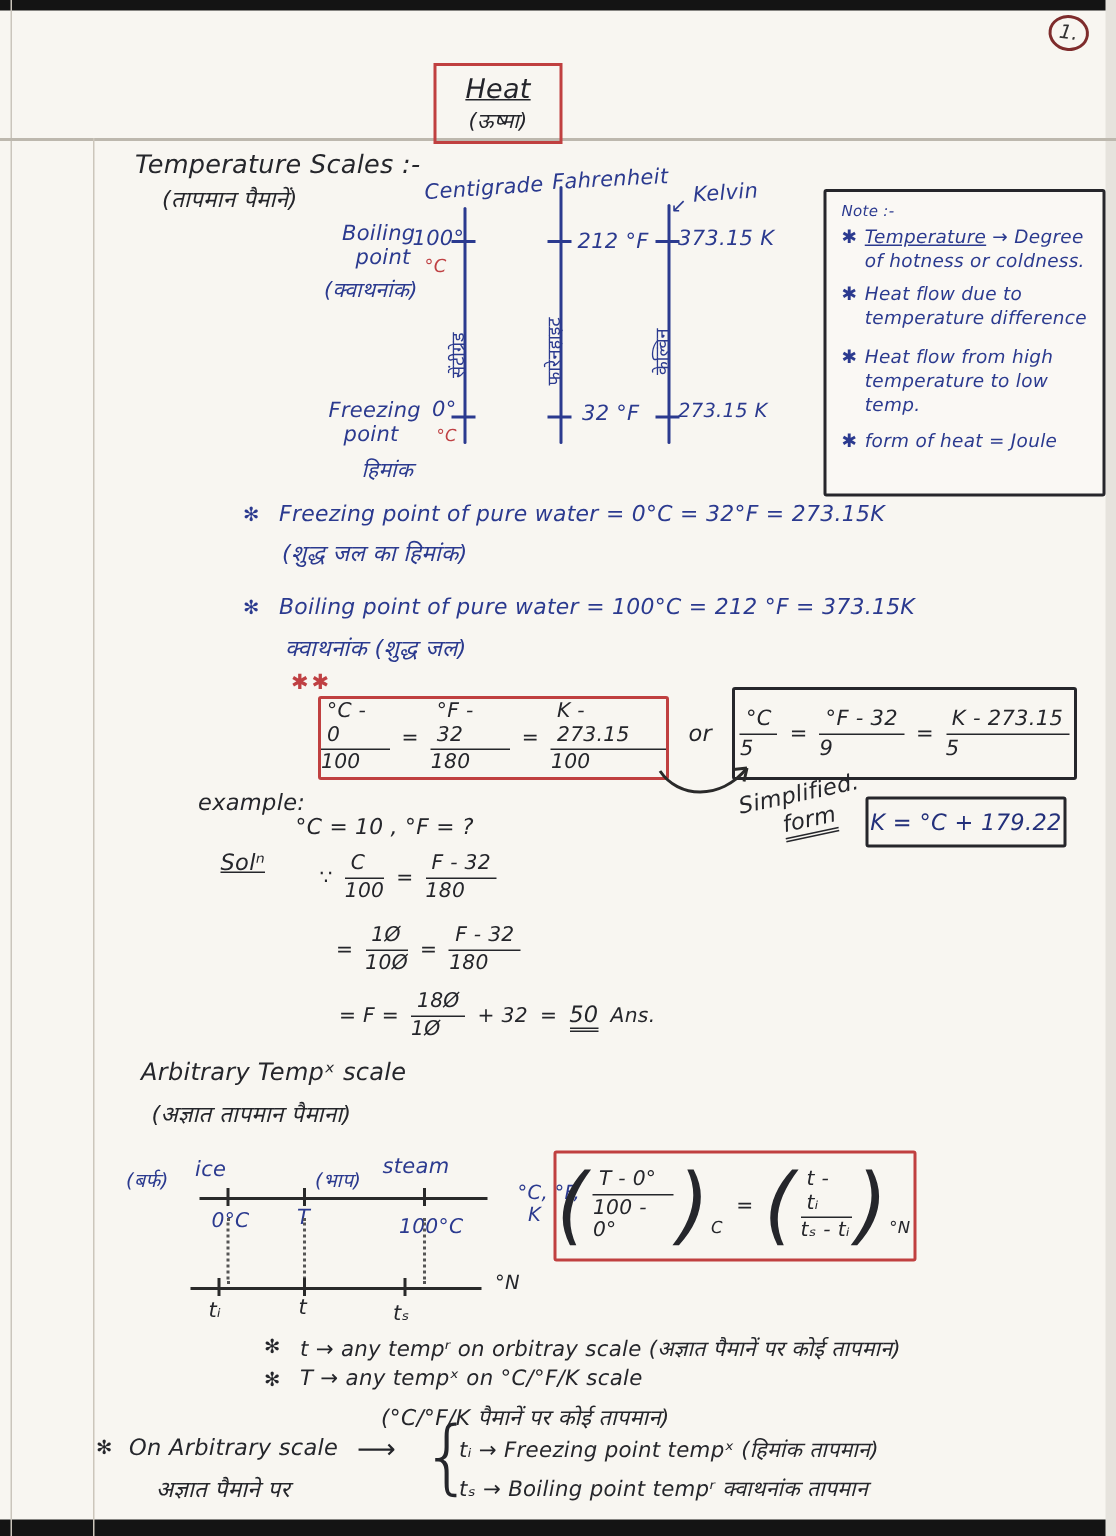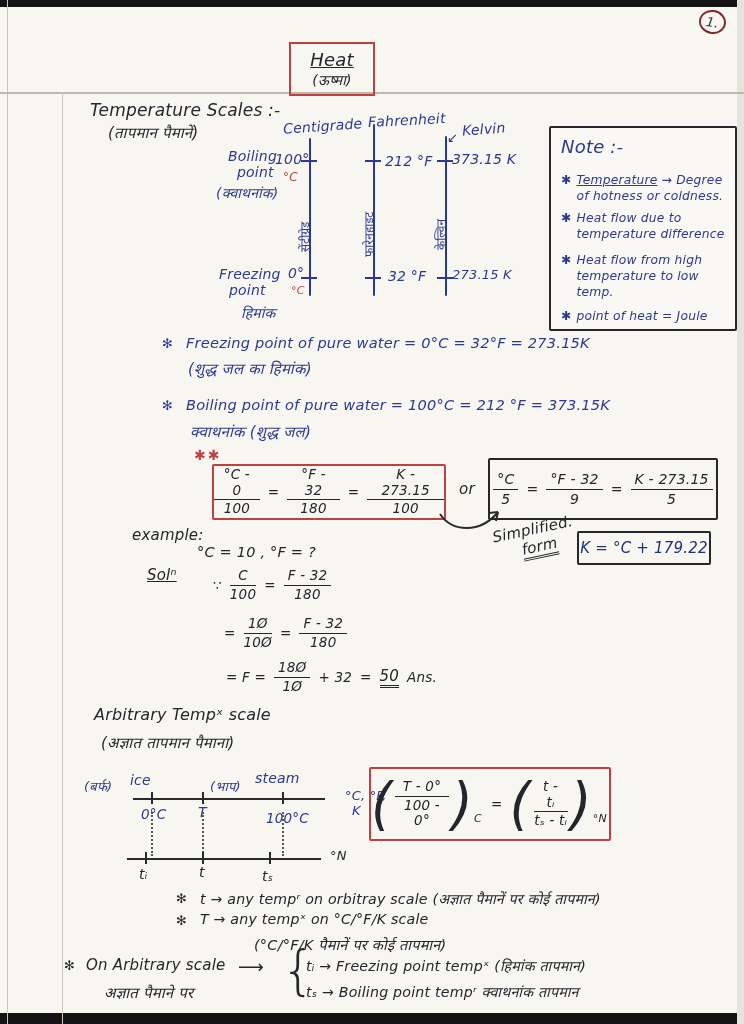--- a/index.html
+++ b/index.html
@@ -9,21 +9,21 @@
   .abs{position:absolute}
   .hw{font-style:italic;letter-spacing:.2px}
   .blue{color:#2b3a8f}
   .black{color:#25262b}
   .red{color:#bf4043}
   .u{text-decoration:underline}
   .vline{position:absolute;width:2px;background:#2b3a8f;border-radius:1px}
   .tick{position:absolute;height:2px;width:16px;background:#2b3a8f}
   .btick{position:absolute;width:2px;height:12px;background:#2a2a2a}
   .vtext{position:absolute;transform:rotate(-90deg);transform-origin:0 0;font-size:12px;color:#2b3a8f;white-space:nowrap}
-  .frac{display:inline-block;text-align:center;vertical-align:middle;line-height:1.15}
+  .frac{display:inline-block;vertical-align:middle;line-height:1.15}
   .frac .num{display:block;border-bottom:1.8px solid currentColor;padding:0 4px 1px}
   .frac .den{display:block;padding-top:1px}
   .fbox{display:flex;align-items:center;justify-content:center;gap:8px}
   .redbox{border:2px solid #c04040;border-radius:2px}
   .blkbox{border:2.2px solid #26262b;border-radius:2px}
   .notebox{border:2.5px solid #26262b;border-radius:2px;background:rgba(255,255,255,.25);padding:8px 10px}
   .nb-item{display:flex;gap:5px;color:#2b3a8f;font-size:12.3px;line-height:1.3}
   .dbl{border-bottom:3px double currentColor}
   .paren{font-size:54px;font-weight:200;line-height:.9;transform:scaleY(1.05)}
   .ssub{font-size:11px;position:relative;top:14px;left:-2px}
@@ -100,36 +100,36 @@
   <div class="abs hw blue" style="left:288px;top:265px;font-size:14px">0°</div>
   <div class="abs hw" style="left:291px;top:284px;font-size:11px;color:#bf4043">°C</div>
   <div class="abs hw blue" style="left:388px;top:268px;font-size:14px">32 °F</div>
   <div class="abs hw blue" style="left:452px;top:267px;font-size:13px">273.15 K</div>
 
   <div class="vtext" style="left:296px;top:252px">सेंटीग्रेड</div>
   <div class="vtext" style="left:360px;top:257px">फारेनहाइट</div>
   <div class="vtext" style="left:432px;top:250px">केल्विन</div>
 
   <div class="abs notebox" style="left:549px;top:126px;width:188px;height:205px">
-    <div class="hw blue" style="font-size:18px;margin-bottom:16px">Note :-</div>
+    <div class="hw blue" style="font-size:10px;margin-bottom:4px">Note :-</div>
     <div class="nb-item hw" style="margin-bottom:6px">
       <span>✱</span>
       <span><span class="u">Temperature</span><span> → Degree of hotness or coldness.</span></span>
     </div>
     <div class="nb-item hw" style="margin-bottom:10px">
       <span>✱</span>
       <span>Heat flow due to temperature difference</span>
     </div>
     <div class="nb-item hw" style="margin-bottom:8px">
       <span>✱</span>
       <span>Heat flow from high temperature to low temp.</span>
     </div>
     <div class="nb-item hw">
       <span>✱</span>
-      <span>point of heat = Joule</span>
+      <span>form of heat = Joule</span>
     </div>
   </div>
 
   <div class="abs blue" style="left:162px;top:336px;font-size:13px">✻</div>
   <div class="abs hw blue" style="left:186px;top:334px;font-size:14.6px">Freezing point of pure water = 0°C = 32°F = 273.15K</div>
   <div class="abs hw blue" style="left:188px;top:358px;font-size:15px">(शुद्ध जल का हिमांक)</div>
   <div class="abs blue" style="left:162px;top:398px;font-size:13px">✻</div>
   <div class="abs hw blue" style="left:186px;top:396px;font-size:14.6px">Boiling point of pure water = 100°C = 212 °F = 373.15K</div>
   <div class="abs hw blue" style="left:190px;top:421px;font-size:15px">क्वाथनांक (शुद्ध जल)</div>
 

